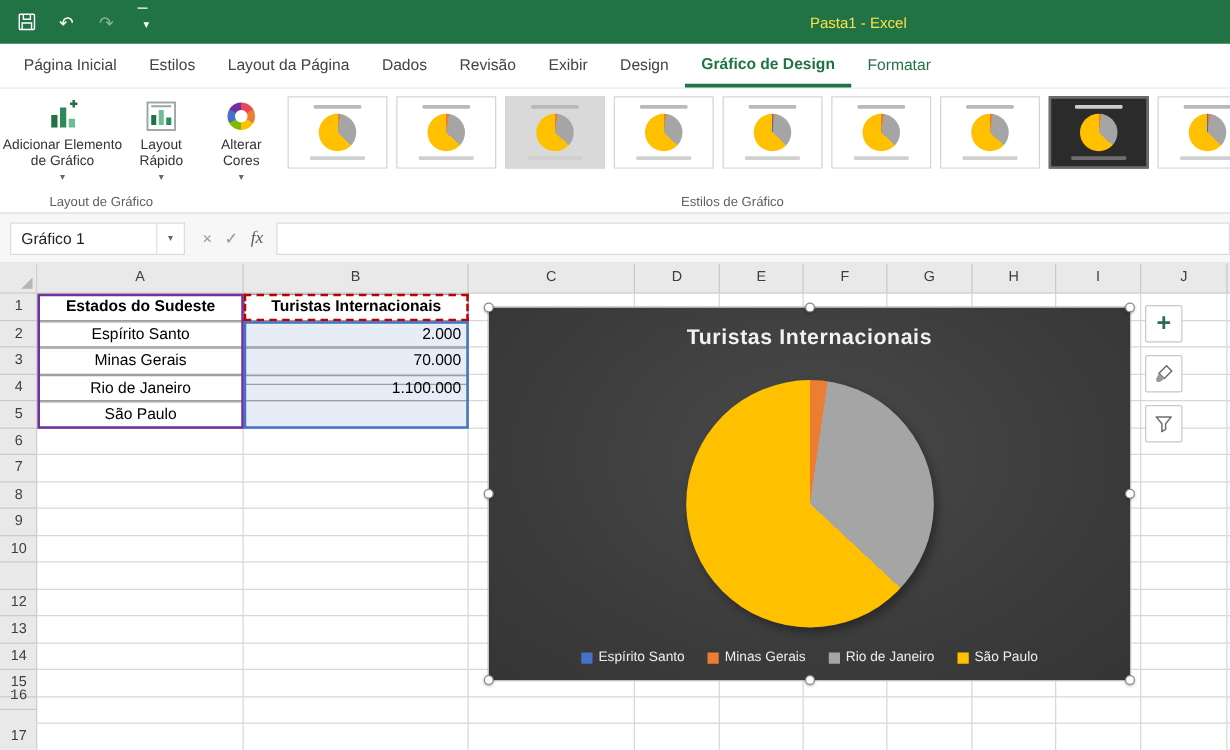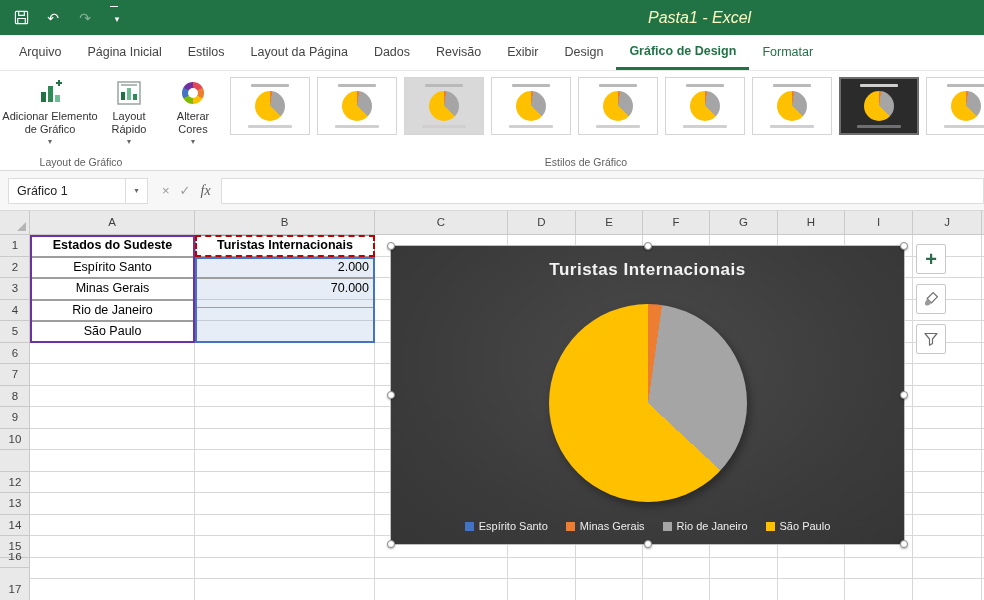--- a/index.html
+++ b/index.html
@@ -7,21 +7,21 @@
   body { font-family: "Liberation Sans", sans-serif; }
   #app { position:relative; width:984px; height:600px; overflow:hidden; background:#fff; }
 
   
   .titlebar { position:relative; height:35px; background:#217346; color:#fff; }
   .qat { position:absolute; left:12px; top:0; height:35px; display:flex; align-items:center; gap:14px; }
   .qat-btn { display:flex; align-items:center; justify-content:center; width:18px; height:18px; color:#fff; font-size:14px; cursor:pointer; }
   .qat-btn.dim { opacity:.45; }
   .qat-caret { font-size:9px; position:relative; top:1px; }
   .qat-caret::before { content:""; position:absolute; left:2px; top:-4px; width:8px; height:1px; background:#fff; }
-  .win-title { position:absolute; left:648px; top:0; height:35px; display:flex; align-items:center; font-size:16px; color:#fef9c3;font-style:italic; }
+  .win-title { position:absolute; left:648px; top:0; height:35px; display:flex; align-items:center; font-size:12px; color:#fde047; }
 
   
   .tabs { height:36px; background:#fff; display:flex; align-items:stretch; padding-left:6px; border-bottom:1px solid #E7E7E7; }
   .tab { padding:0 13px; line-height:34px; font-size:12.5px; color:#444; cursor:pointer; white-space:nowrap; }
   .tab.ctx { color:#217346; }
   .tab.active { color:#217346; font-weight:bold; border-bottom:3px solid #217346; line-height:33px; }
 
   
   .ribbon { height:100px; background:#fff; border-bottom:1px solid #D8D8D8; display:flex; align-items:stretch; padding:0 2px; }
   .rgroup { display:flex; flex-direction:column; }
@@ -106,21 +106,20 @@
           </svg>
       </span>
       <span class="qat-btn">↶</span>
       <span class="qat-btn dim">↷</span>
       <span class="qat-btn qat-caret">▾</span>
     </div>
     <div class="win-title">Pasta1 - Excel</div>
   </div>
 
   <div class="tabs">
-      <div class="tab">Arquivo</div>
       <div class="tab">Página Inicial</div>
       <div class="tab">Estilos</div>
       <div class="tab">Layout da Página</div>
       <div class="tab">Dados</div>
       <div class="tab">Revisão</div>
       <div class="tab">Exibir</div>
       <div class="tab">Design</div>
       <div class="tab ctx active">Gráfico de Design</div>
       <div class="tab ctx">Formatar</div>
     </div>
@@ -300,20 +299,21 @@
         <div class="hline" style="top: 343px;"></div>
         <div class="hline" style="top: 364.5px;"></div>
         <div class="rangefill" style="left: 165px; top: 21.5px; width: 180px; height: 86px; background: rgba(68, 114, 196, 0.13);"></div>
         <div class="cell bold" style="left: 0px; top: 0px; width: 165px; height: 21.5px; line-height: 19.5px; text-align: center;">Estados do Sudeste</div>
         <div class="cell bold" style="left: 165px; top: 0px; width: 180px; height: 21.5px; line-height: 19.5px; text-align: center;">Turistas Internacionais</div>
         <div class="cell" style="left: 0px; top: 21.5px; width: 165px; height: 21.5px; line-height: 19.5px; text-align: center;">Espírito Santo</div>
         <div class="cell" style="left: 165px; top: 21.5px; width: 180px; height: 21.5px; line-height: 19.5px; text-align: right;">2.000</div>
         <div class="cell" style="left: 0px; top: 43px; width: 165px; height: 21.5px; line-height: 19.5px; text-align: center;">Minas Gerais</div>
         <div class="cell" style="left: 165px; top: 43px; width: 180px; height: 30px; line-height: 19.5px; text-align: right;">70.000</div>
         <div class="cell" style="left: 0px; top: 64.5px; width: 165px; height: 21.5px; line-height: 19.5px; text-align: center;">Rio de Janeiro</div>
+        <div class="cell" style="left: 165px; top: 64.5px; width: 180px; height: 21.5px; line-height: 19.5px; text-align: right;">1.100.000</div>
         <div class="cell" style="left: 0px; top: 86px; width: 165px; height: 21.5px; line-height: 19.5px; text-align: center;">São Paulo</div>
         <div class="rangeborder" style="left: 0px; top: 0px; width: 165px; height: 107.5px; border: 2px solid rgb(112, 48, 160);"></div>
         <div class="rangeborder" style="left: 165px; top: 0px; width: 180px; height: 21.5px; border: 2px dashed rgb(192, 0, 0);"></div>
         <div class="rangeborder" style="left: 165px; top: 21.5px; width: 180px; height: 86px; border: 2px solid rgb(68, 114, 196);"></div>
       </div>
 
     <div class="chart">
       <div class="chart-title">Turistas Internacionais</div>
       <div class="pie" style="background: conic-gradient(rgb(68, 114, 196) 0deg, rgb(68, 114, 196) 0.23deg, rgb(237, 125, 49) 0.23deg, rgb(237, 125, 49) 8.17deg, rgb(165, 165, 165) 8.17deg, rgb(165, 165, 165) 133.01deg, rgb(255, 192, 0) 133.01deg, rgb(255, 192, 0) 360deg);"></div>
       <div class="legend">

